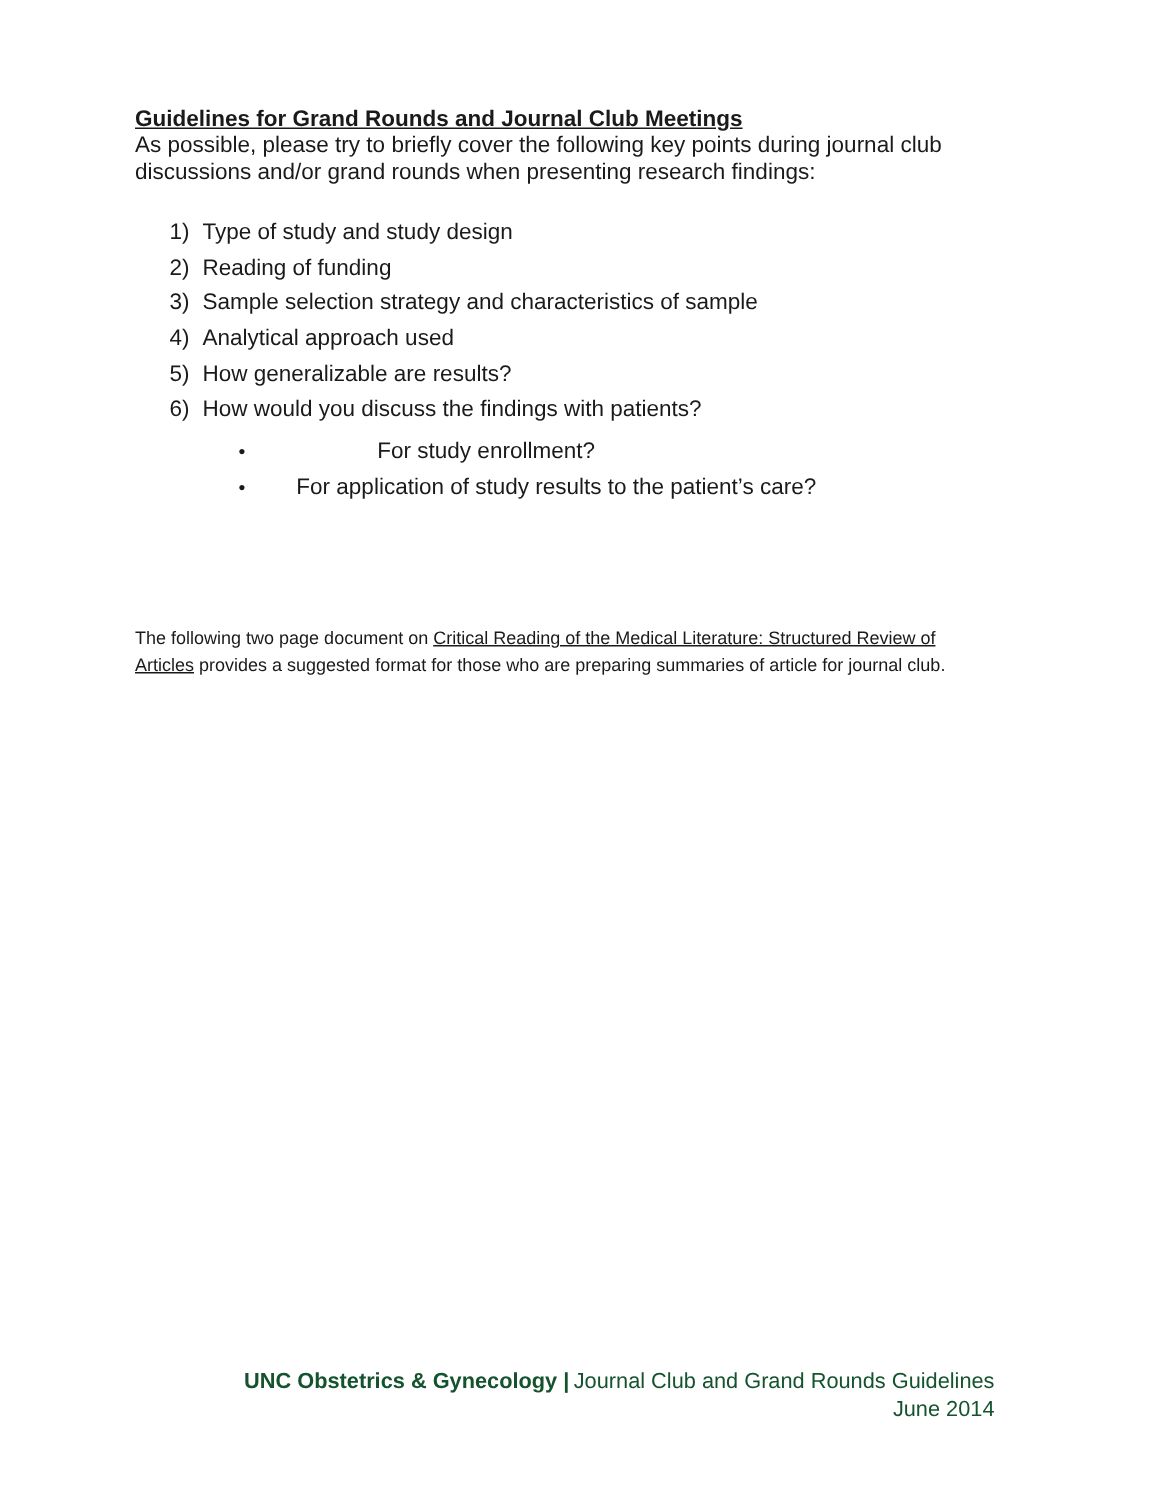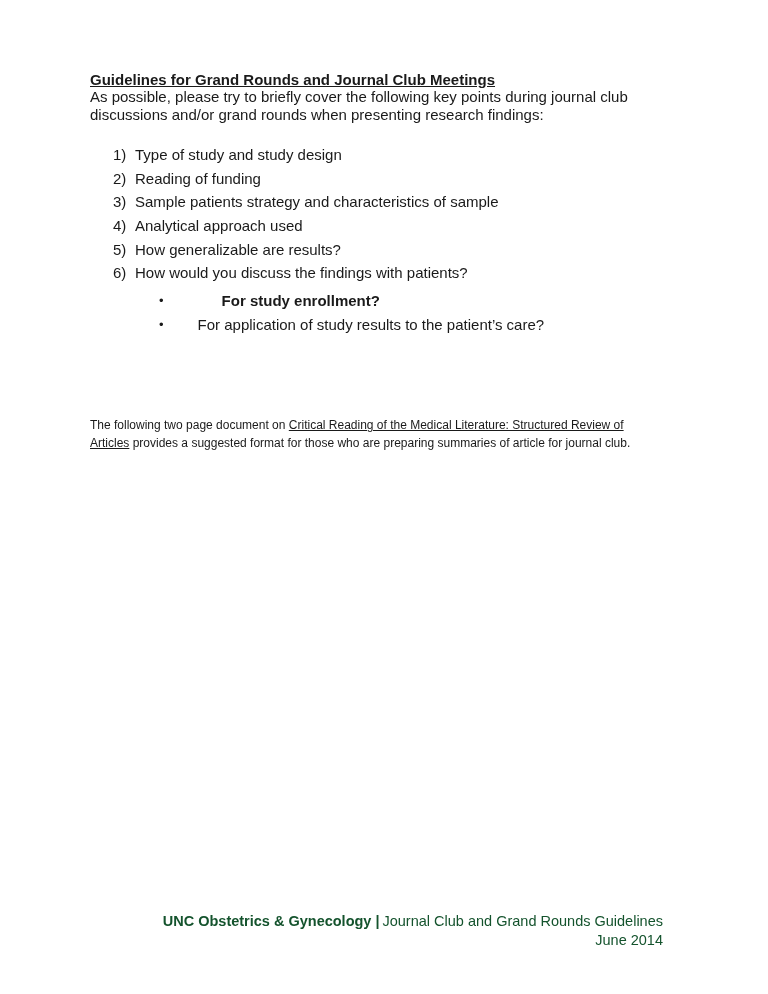--- a/index.html
+++ b/index.html
@@ -51,21 +51,21 @@
   .bullet-row {
     display: flex;
     font-size: 15px;
     line-height: 17px;
     margin-bottom: 7px;
   }
   .bullet-marker {
     flex: 0 0 auto;
     font-size: 13px;
   }
-  .bullet-row.indent-wide .bullet-text { margin-left: 58px; font-weight: bold; }
+  .bullet-row.indent-wide .bullet-text { margin-left: 88px; }
   .bullet-row.indent-med  .bullet-text { margin-left: 34px; }
   .closing {
     margin-top: 84px;
     font-size: 12px;
     line-height: 17.5px;
   }
   .closing .underlined {
     text-decoration: underline;
   }
   .footer {
@@ -95,21 +95,21 @@
       <div class="list-item">
         <span class="list-number">1)</span>
         <span class="list-text">Type of study and study design</span>
       </div>
       <div class="list-item">
         <span class="list-number">2)</span>
         <span class="list-text">Reading of funding</span>
       </div>
       <div class="list-item">
         <span class="list-number">3)</span>
-        <span class="list-text">Sample patients strategy and characteristics of sample</span>
+        <span class="list-text">Sample selection strategy and characteristics of sample</span>
       </div>
       <div class="list-item">
         <span class="list-number">4)</span>
         <span class="list-text">Analytical approach used</span>
       </div>
       <div class="list-item">
         <span class="list-number">5)</span>
         <span class="list-text">How generalizable are results?</span>
       </div>
       <div class="list-item">

